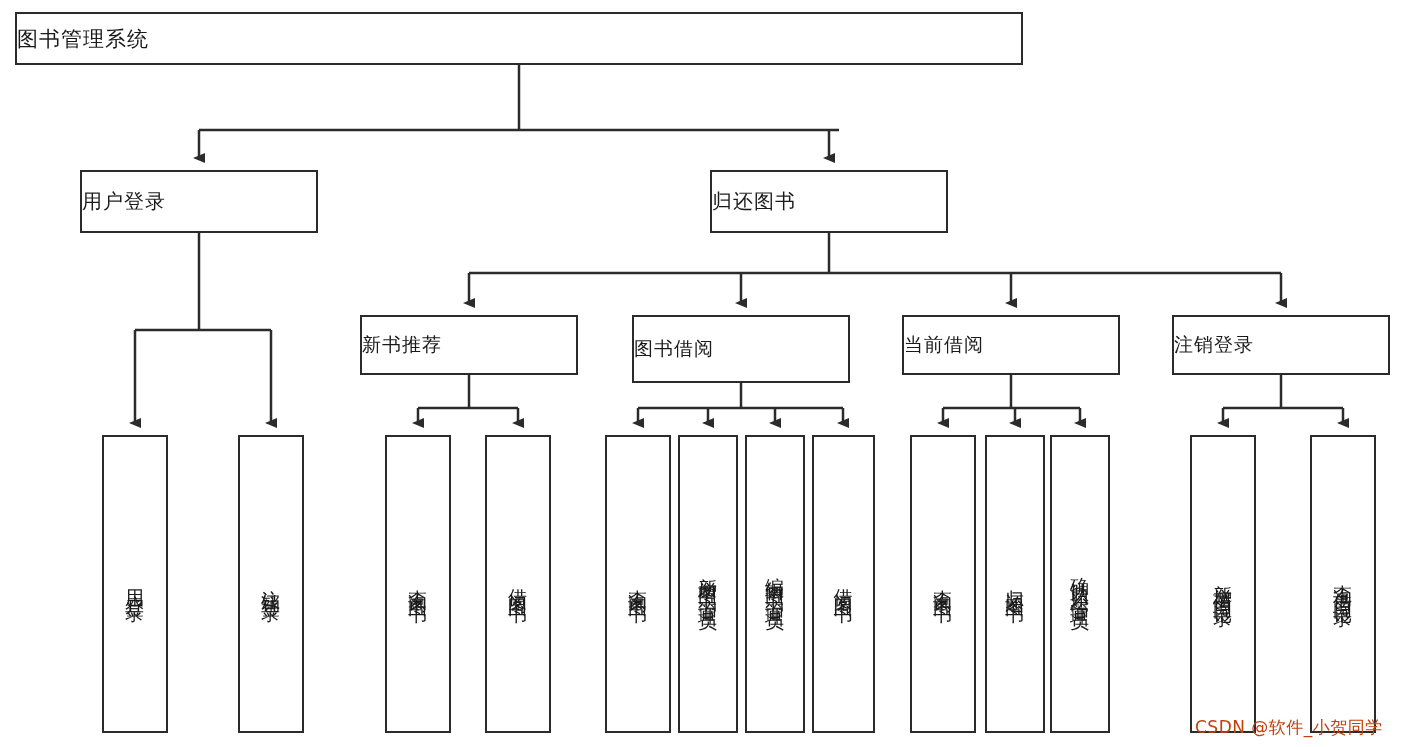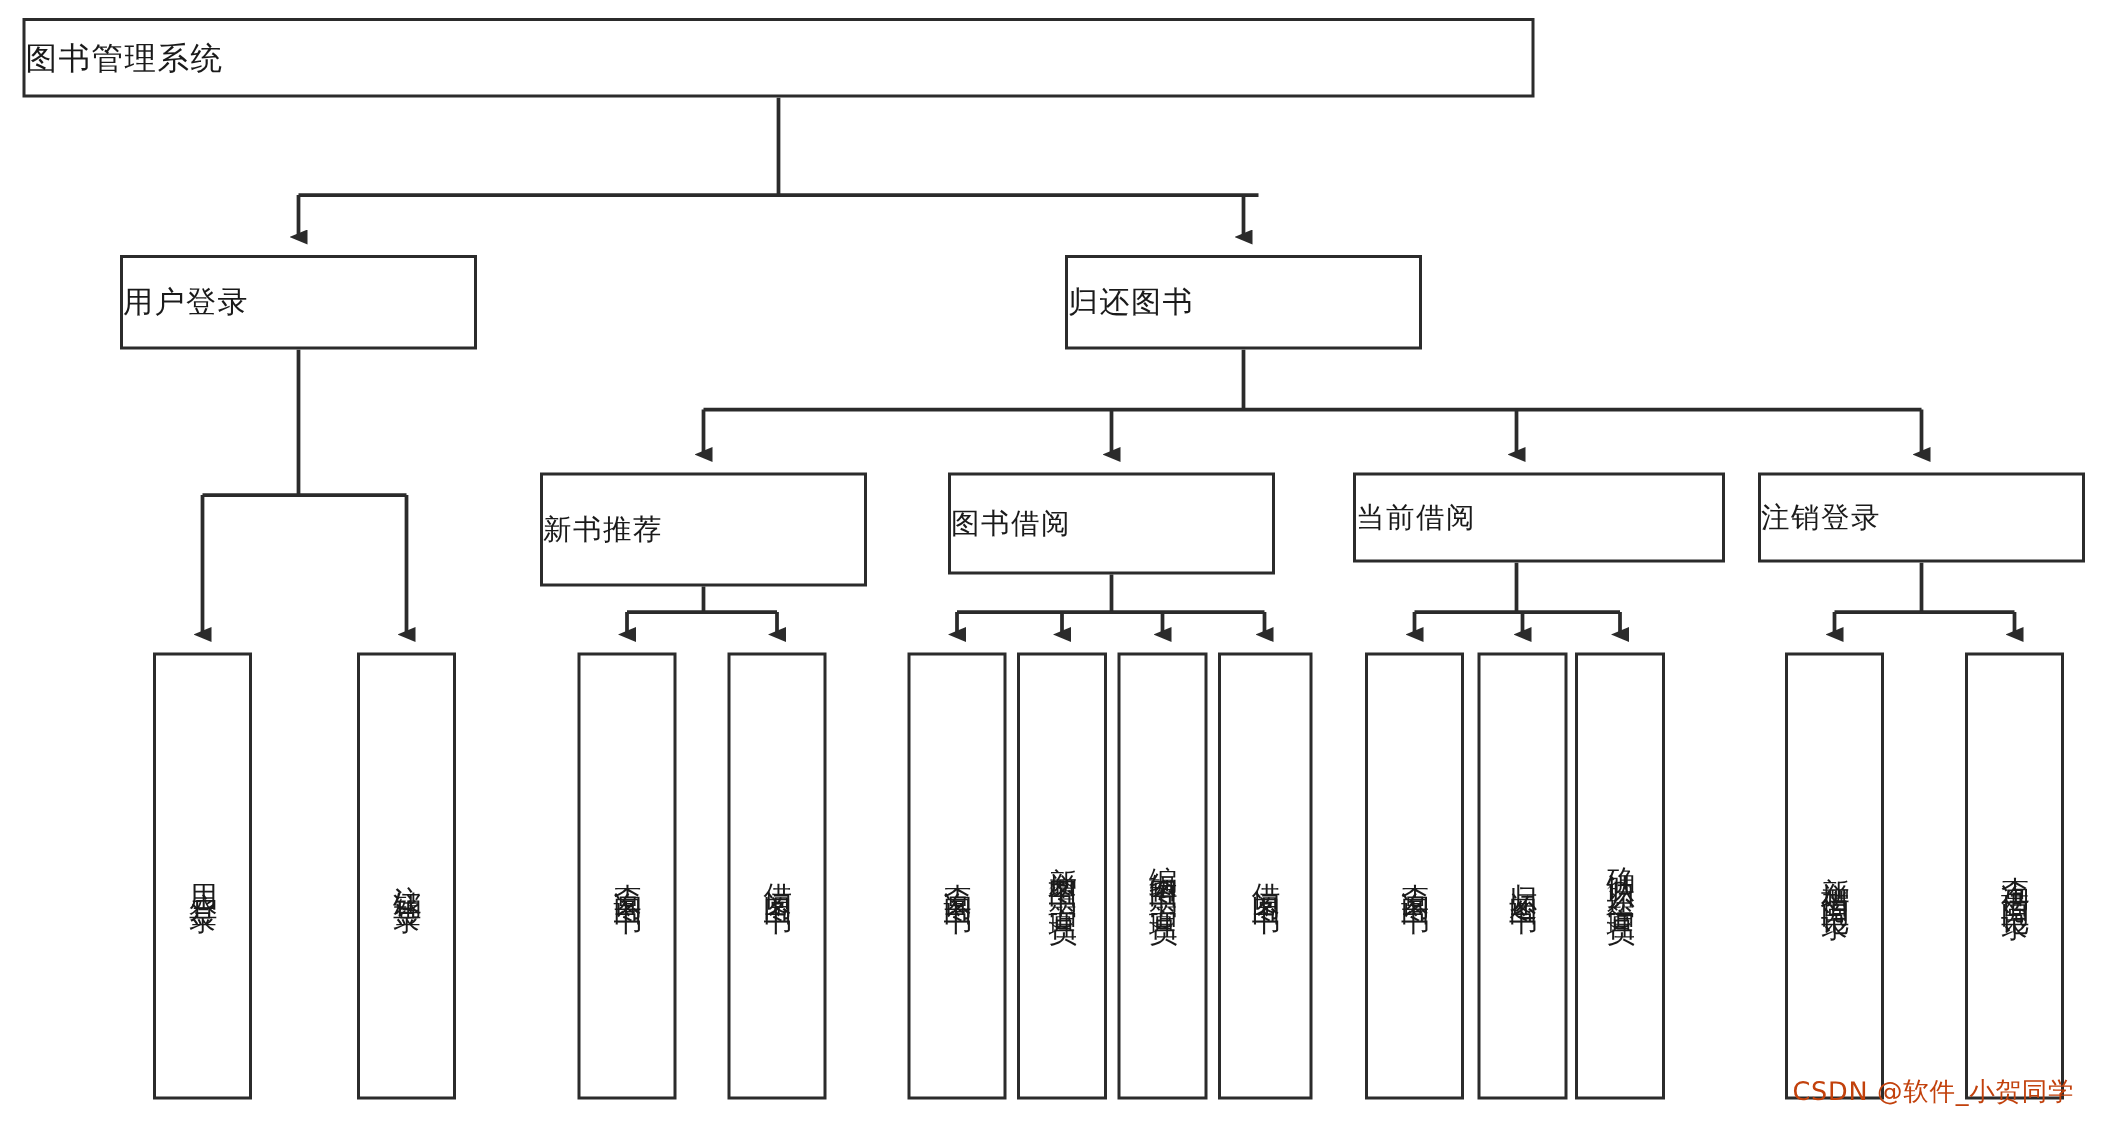--- a/index.html
+++ b/index.html
@@ -128,27 +128,27 @@
   <div id="nodes-layer">
       <div class="node root" style="left: 15px; top: 12px; width: 1008px; height: 53px;">
         <span class="htext">图书管理系统</span>
       </div>
       <div class="node level2" style="left: 80px; top: 170px; width: 238px; height: 63px;">
         <span class="htext">用户登录</span>
       </div>
       <div class="node level2" style="left: 710px; top: 170px; width: 238px; height: 63px;">
         <span class="htext">归还图书</span>
       </div>
-      <div class="node level3" style="left: 360px; top: 315px; width: 218px; height: 76px;">
+      <div class="node level3" style="left: 360px; top: 315px; width: 218px; height: 60px;">
         <span class="htext">新书推荐</span>
       </div>
       <div class="node level3" style="left: 632px; top: 315px; width: 218px; height: 68px;">
         <span class="htext">图书借阅</span>
       </div>
-      <div class="node level3" style="left: 902px; top: 315px; width: 248px; height: 60px;">
+      <div class="node level3" style="left: 902px; top: 315px; width: 218px; height: 60px;">
         <span class="htext">当前借阅</span>
       </div>
       <div class="node level3" style="left: 1172px; top: 315px; width: 218px; height: 60px;">
         <span class="htext">注销登录</span>
       </div>
       <div class="node leaf" style="left: 102px; top: 435px; width: 66px; height: 298px;">
         <span class="vtext">用户登录</span>
       </div>
       <div class="node leaf" style="left: 238px; top: 435px; width: 66px; height: 298px;">
         <span class="vtext">注销登录</span>

